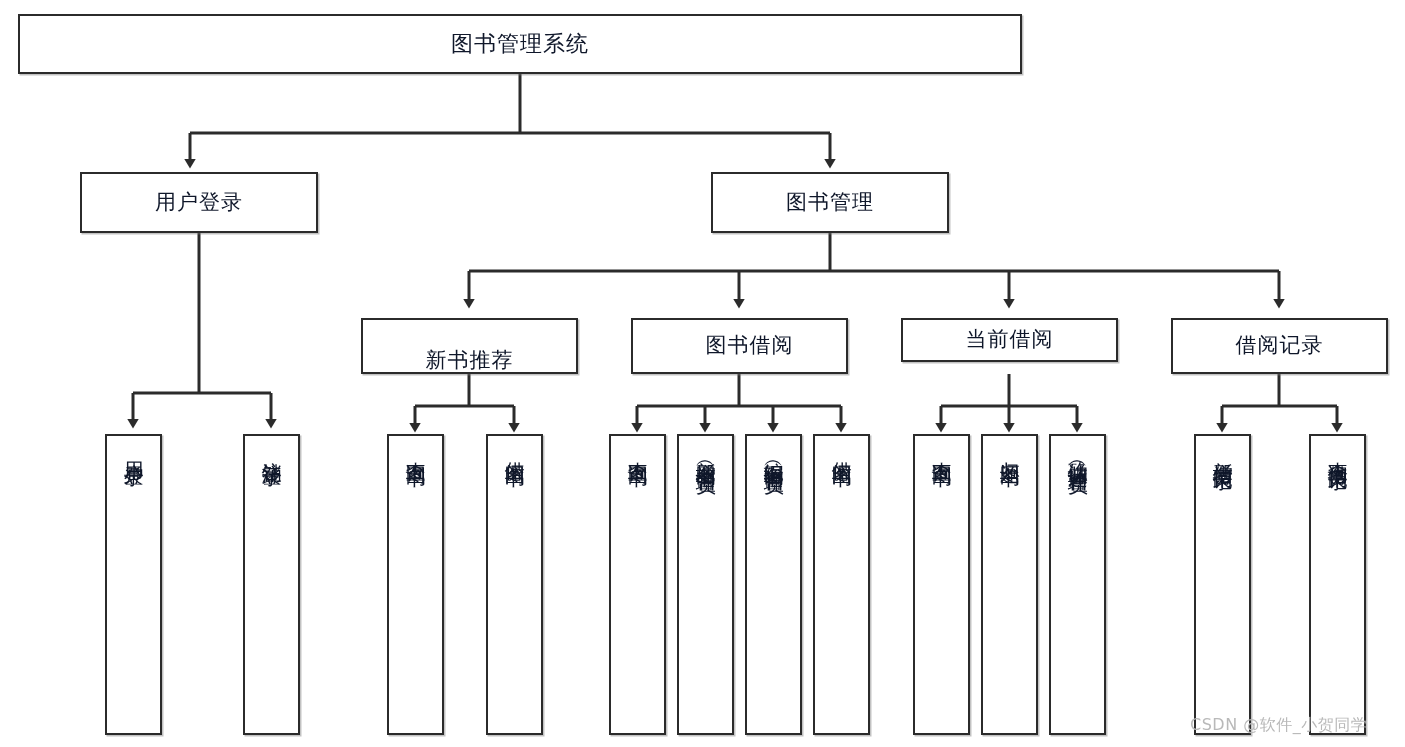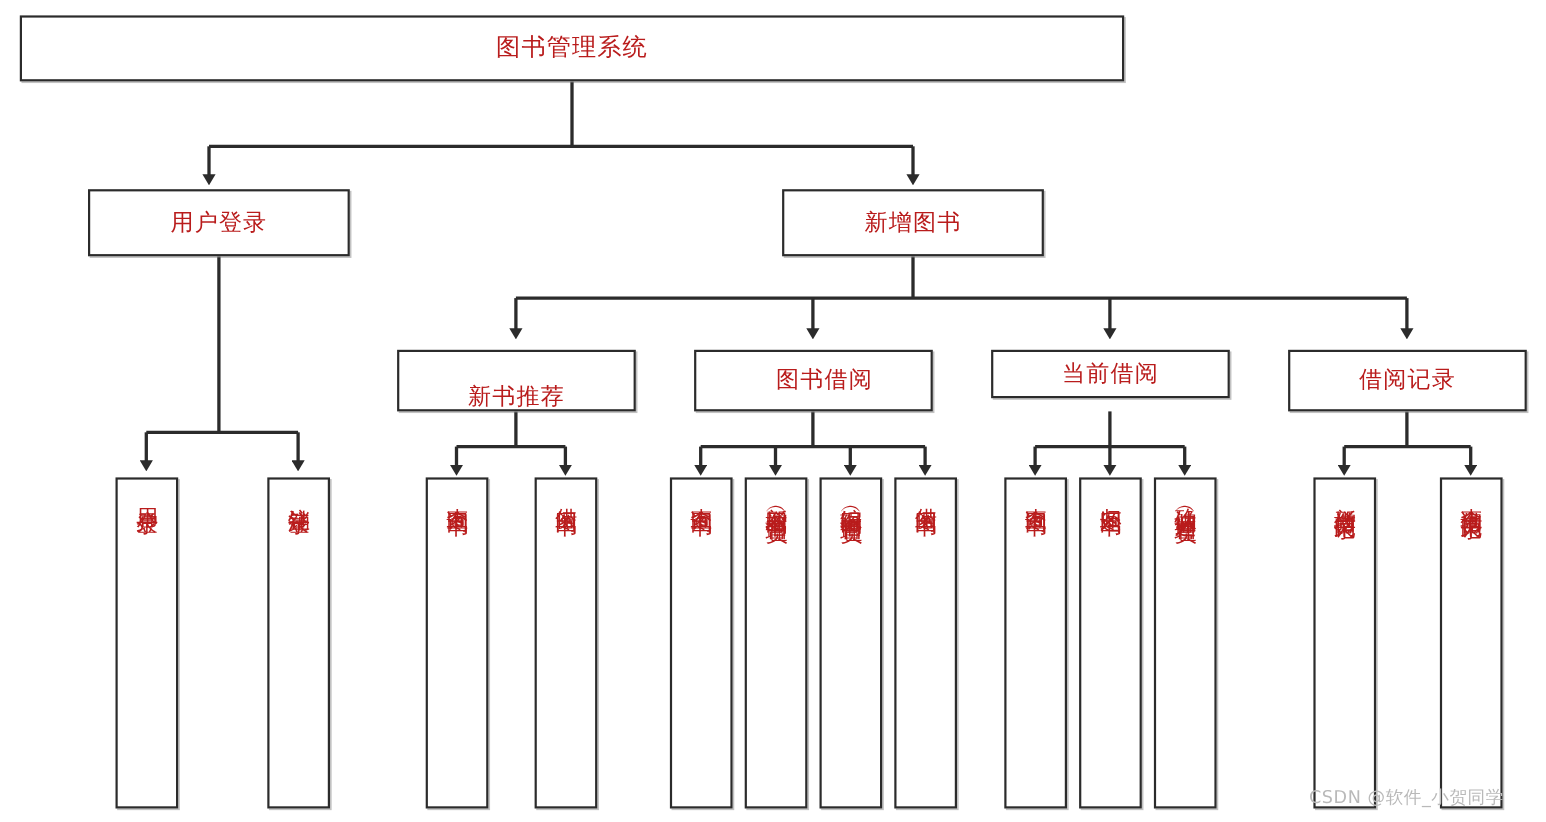--- a/index.html
+++ b/index.html
@@ -27,21 +27,21 @@
     pointer-events: none;
   }
   .node {
     position: absolute;
     box-sizing: border-box;
     border: 2px solid #2b2b2b;
     background: #ffffff;
     display: flex;
     align-items: center;
     justify-content: center;
-    color: #b91c1c;
+    color: #0f172a;
     box-shadow: 1.5px 1.5px 0 rgba(120,120,120,0.45);
   }
   .node.horiz {
     font-size: 21px;
     letter-spacing: 1px;
     line-height: 1.1;
     text-align: center;
   }
   .node.vert {
     padding: 10px 0;
@@ -123,21 +123,21 @@
   </svg>
 
   <div class="node horiz root" style="left:18px; top:14px; width:1004px; height:60px;">
     <span>图书管理系统</span>
   </div>
 
   <div class="node horiz" style="left:80px; top:172px; width:238px; height:61px;">
     <span>用户登录</span>
   </div>
   <div class="node horiz" style="left:711px; top:172px; width:238px; height:61px;">
-    <span>新增图书</span>
+    <span>图书管理</span>
   </div>
 
   <div class="node horiz" style="left:361px; top:318px; width:217px; height:56px;align-items:flex-end;">
     <span>新书推荐</span>
   </div>
   <div class="node horiz" style="left:631px; top:318px; width:217px; height:56px;padding-left:20px;">
     <span>图书借阅</span>
   </div>
   <div class="node horiz" style="left:901px; top:318px; width:217px; height:44px;">
     <span>当前借阅</span>

